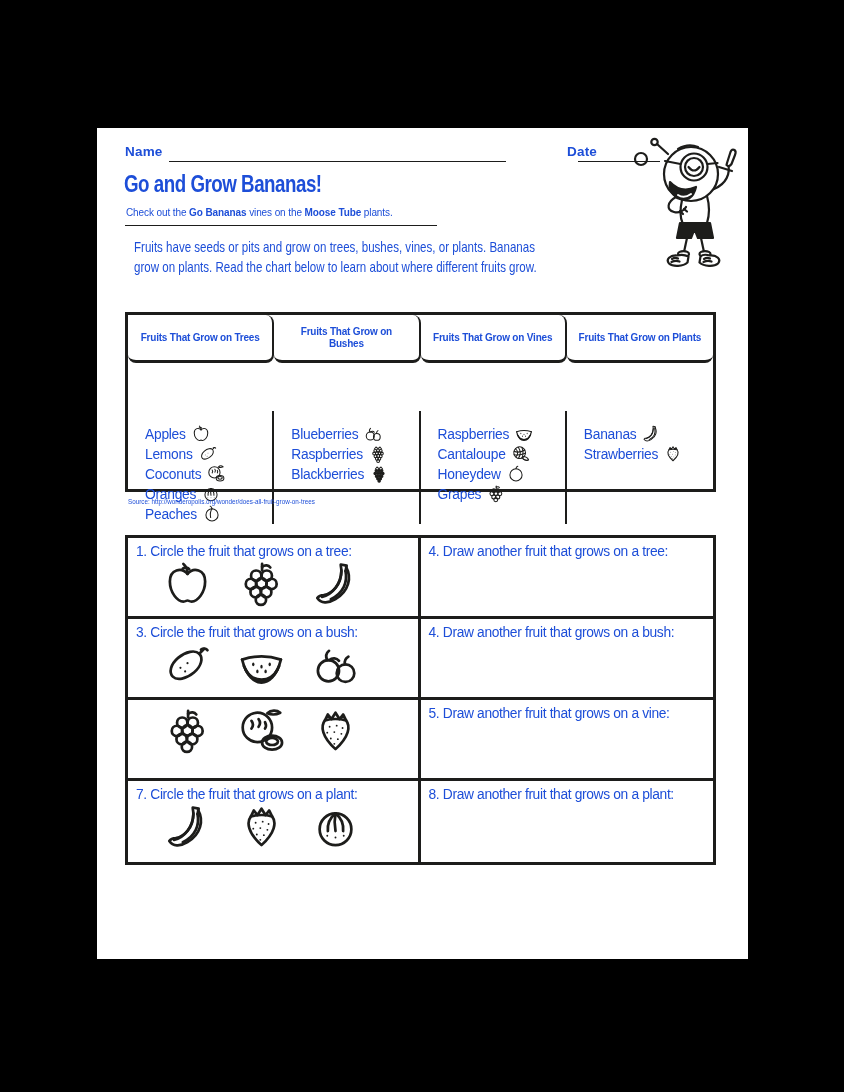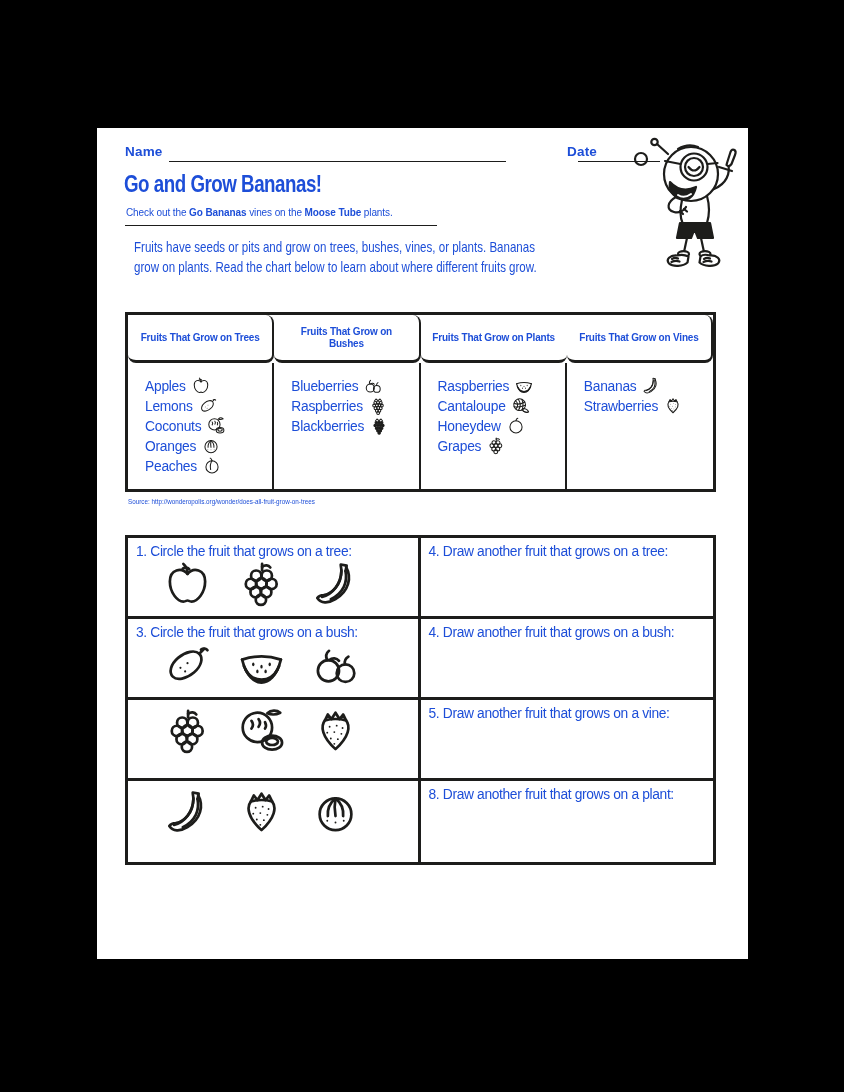--- a/index.html
+++ b/index.html
@@ -25,21 +25,21 @@
   
   .intro{position:absolute;left:37px;top:110px;}
   .intro div{white-space:nowrap;font-size:14.8px;line-height:19.5px;transform:scaleX(.78);transform-origin:left top;}
 
   
   .chart-table{position:absolute;left:28px;top:184px;width:591px;height:180px;box-sizing:border-box;
                border:3px solid #1d1d1b;display:grid;grid-template-columns:repeat(4,1fr);grid-template-rows:48px 1fr;}
   .chart-header-cell{border-right:2.5px solid #1d1d1b;border-bottom:3px solid #1d1d1b;
                display:flex;align-items:center;justify-content:center;text-align:center;
                font-weight:700;font-size:10px;line-height:1.15;letter-spacing:-.2px;padding:0 8px;border-radius:8px;}
-  .chart-body-cell{border-right:2.5px solid #1d1d1b;padding:13px 2px 0 17px;}
+  .chart-body-cell{border-right:2.5px solid #1d1d1b;padding:13px 2px 0 17px;margin-top:48px;}
   .chart-header-cell.last,.chart-body-cell.last{border-right:none;}
   .fruit-row{display:flex;align-items:center;gap:6px;height:20px;font-size:13.8px;letter-spacing:-.25px;white-space:nowrap;}
   .fruit-row .icon{display:inline-flex;}
   .fruit-row .icon svg{width:18px;height:18px;}
 
   .source-note{position:absolute;left:31px;top:370px;font-size:6.3px;letter-spacing:0;}
 
   
   .q-table{position:absolute;left:28px;top:407px;width:591px;height:330px;box-sizing:border-box;
            border:3px solid #1d1d1b;display:grid;grid-template-columns:1fr 1fr;grid-template-rows:repeat(4,1fr);}
@@ -100,22 +100,22 @@
     <div class="title-rule"></div>
 
     <div class="intro">
         <div>Fruits have seeds or pits and grow on trees, bushes, vines, or plants. Bananas</div>
         <div>grow on plants. Read the chart below to learn about where different fruits grow.</div>
       </div>
 
     <div class="chart-table">
         <div class="chart-header-cell">Fruits That Grow on Trees</div>
         <div class="chart-header-cell">Fruits That Grow on Bushes</div>
+        <div class="chart-header-cell">Fruits That Grow on Vines</div>
         <div class="chart-header-cell last">Fruits That Grow on Plants</div>
-        <div class="chart-header-cell">Fruits That Grow on Vines</div>
         <div class="chart-body-cell">
           <div class="fruit-row">
             <span>Apples</span>
             <span class="icon">
               <svg viewBox="0 0 40 40">
                 <g fill="none" stroke="#1d1d1b" stroke-width="2.3" stroke-linecap="round" stroke-linejoin="round">
                   <path d="M20 11 C15 5 5 7 5 17.5 C5 27 11.5 34.5 16.5 34.5 C18.5 34.5 19 33.6 20 33.6 C21 33.6 21.5 34.5 23.5 34.5 C28.5 34.5 35 27 35 17.5 C35 7 25 5 20 11 Z"></path>
                   <path d="M20 11 C20 7 19 4.5 16.5 2.5"></path>
                   <path d="M16 6.5 C18 5 20.5 5.5 21.5 7"></path>
                 </g>
@@ -487,20 +487,21 @@
                   <circle cx="19" cy="30.5" r=".8" fill="#1d1d1b" stroke="none"></circle>
                 </g>
               </svg>
             </span>
           </div>
         </div>
         <div class="q-cell hb">
           <div class="q-prompt">5. Draw another fruit that grows on a vine:</div>
         </div>
         <div class="q-cell left">
+          <div class="q-prompt">7. Circle the fruit that grows on a plant:</div>
           <div class="q-icons">
             <span class="icon">
               <svg viewBox="0 0 40 40">
                 <g fill="none" stroke="#1d1d1b" stroke-width="2.3" stroke-linecap="round" stroke-linejoin="round">
                   <path d="M24.5 3 L29.5 4 L28.5 8.5"></path>
                   <path d="M29 5 C34 14 31.5 25.5 20 32.5 C13.5 36.5 7.5 36 4.5 31.5 C5.5 30 7.5 29 10 29 C18 27.5 24.5 20 25 9 C25 7 24.7 5 24.5 4"></path>
                   <path d="M25 8 C25 19 17.5 28.5 8.5 30.5"></path>
                   <path d="M28.5 8.5 C30.5 18 26.5 27.5 16 32.5"></path>
                 </g>
               </svg>

